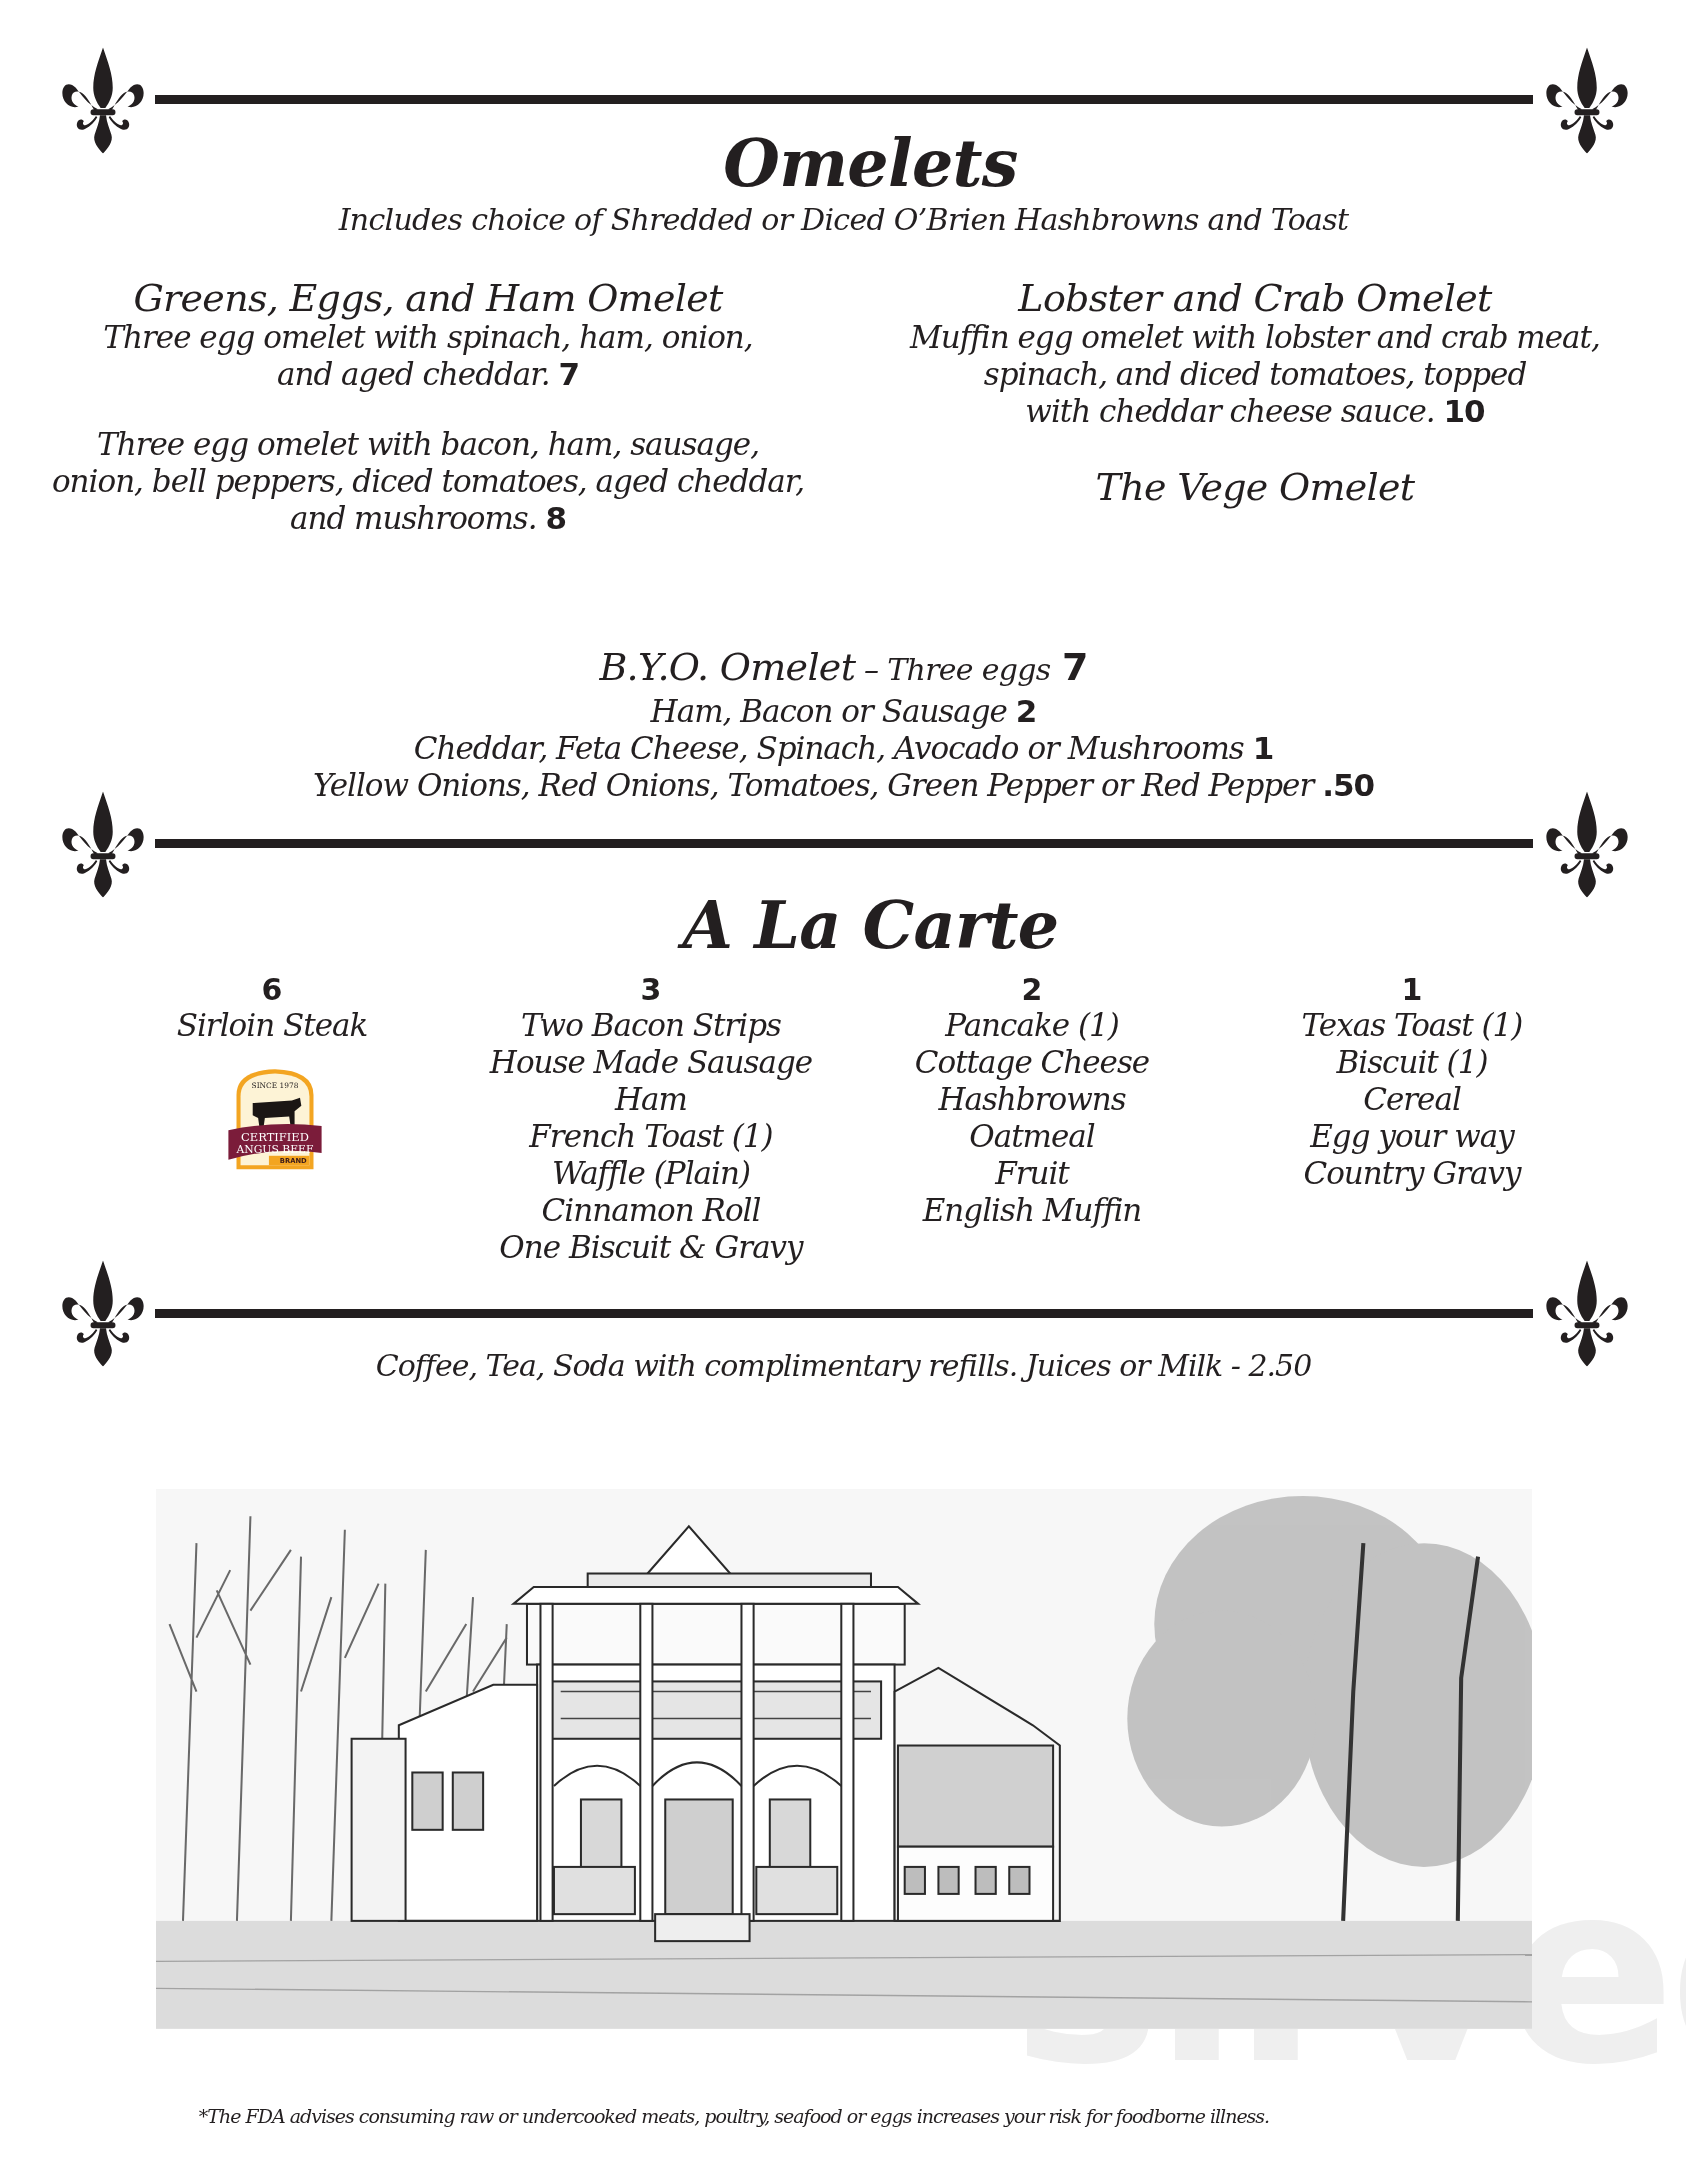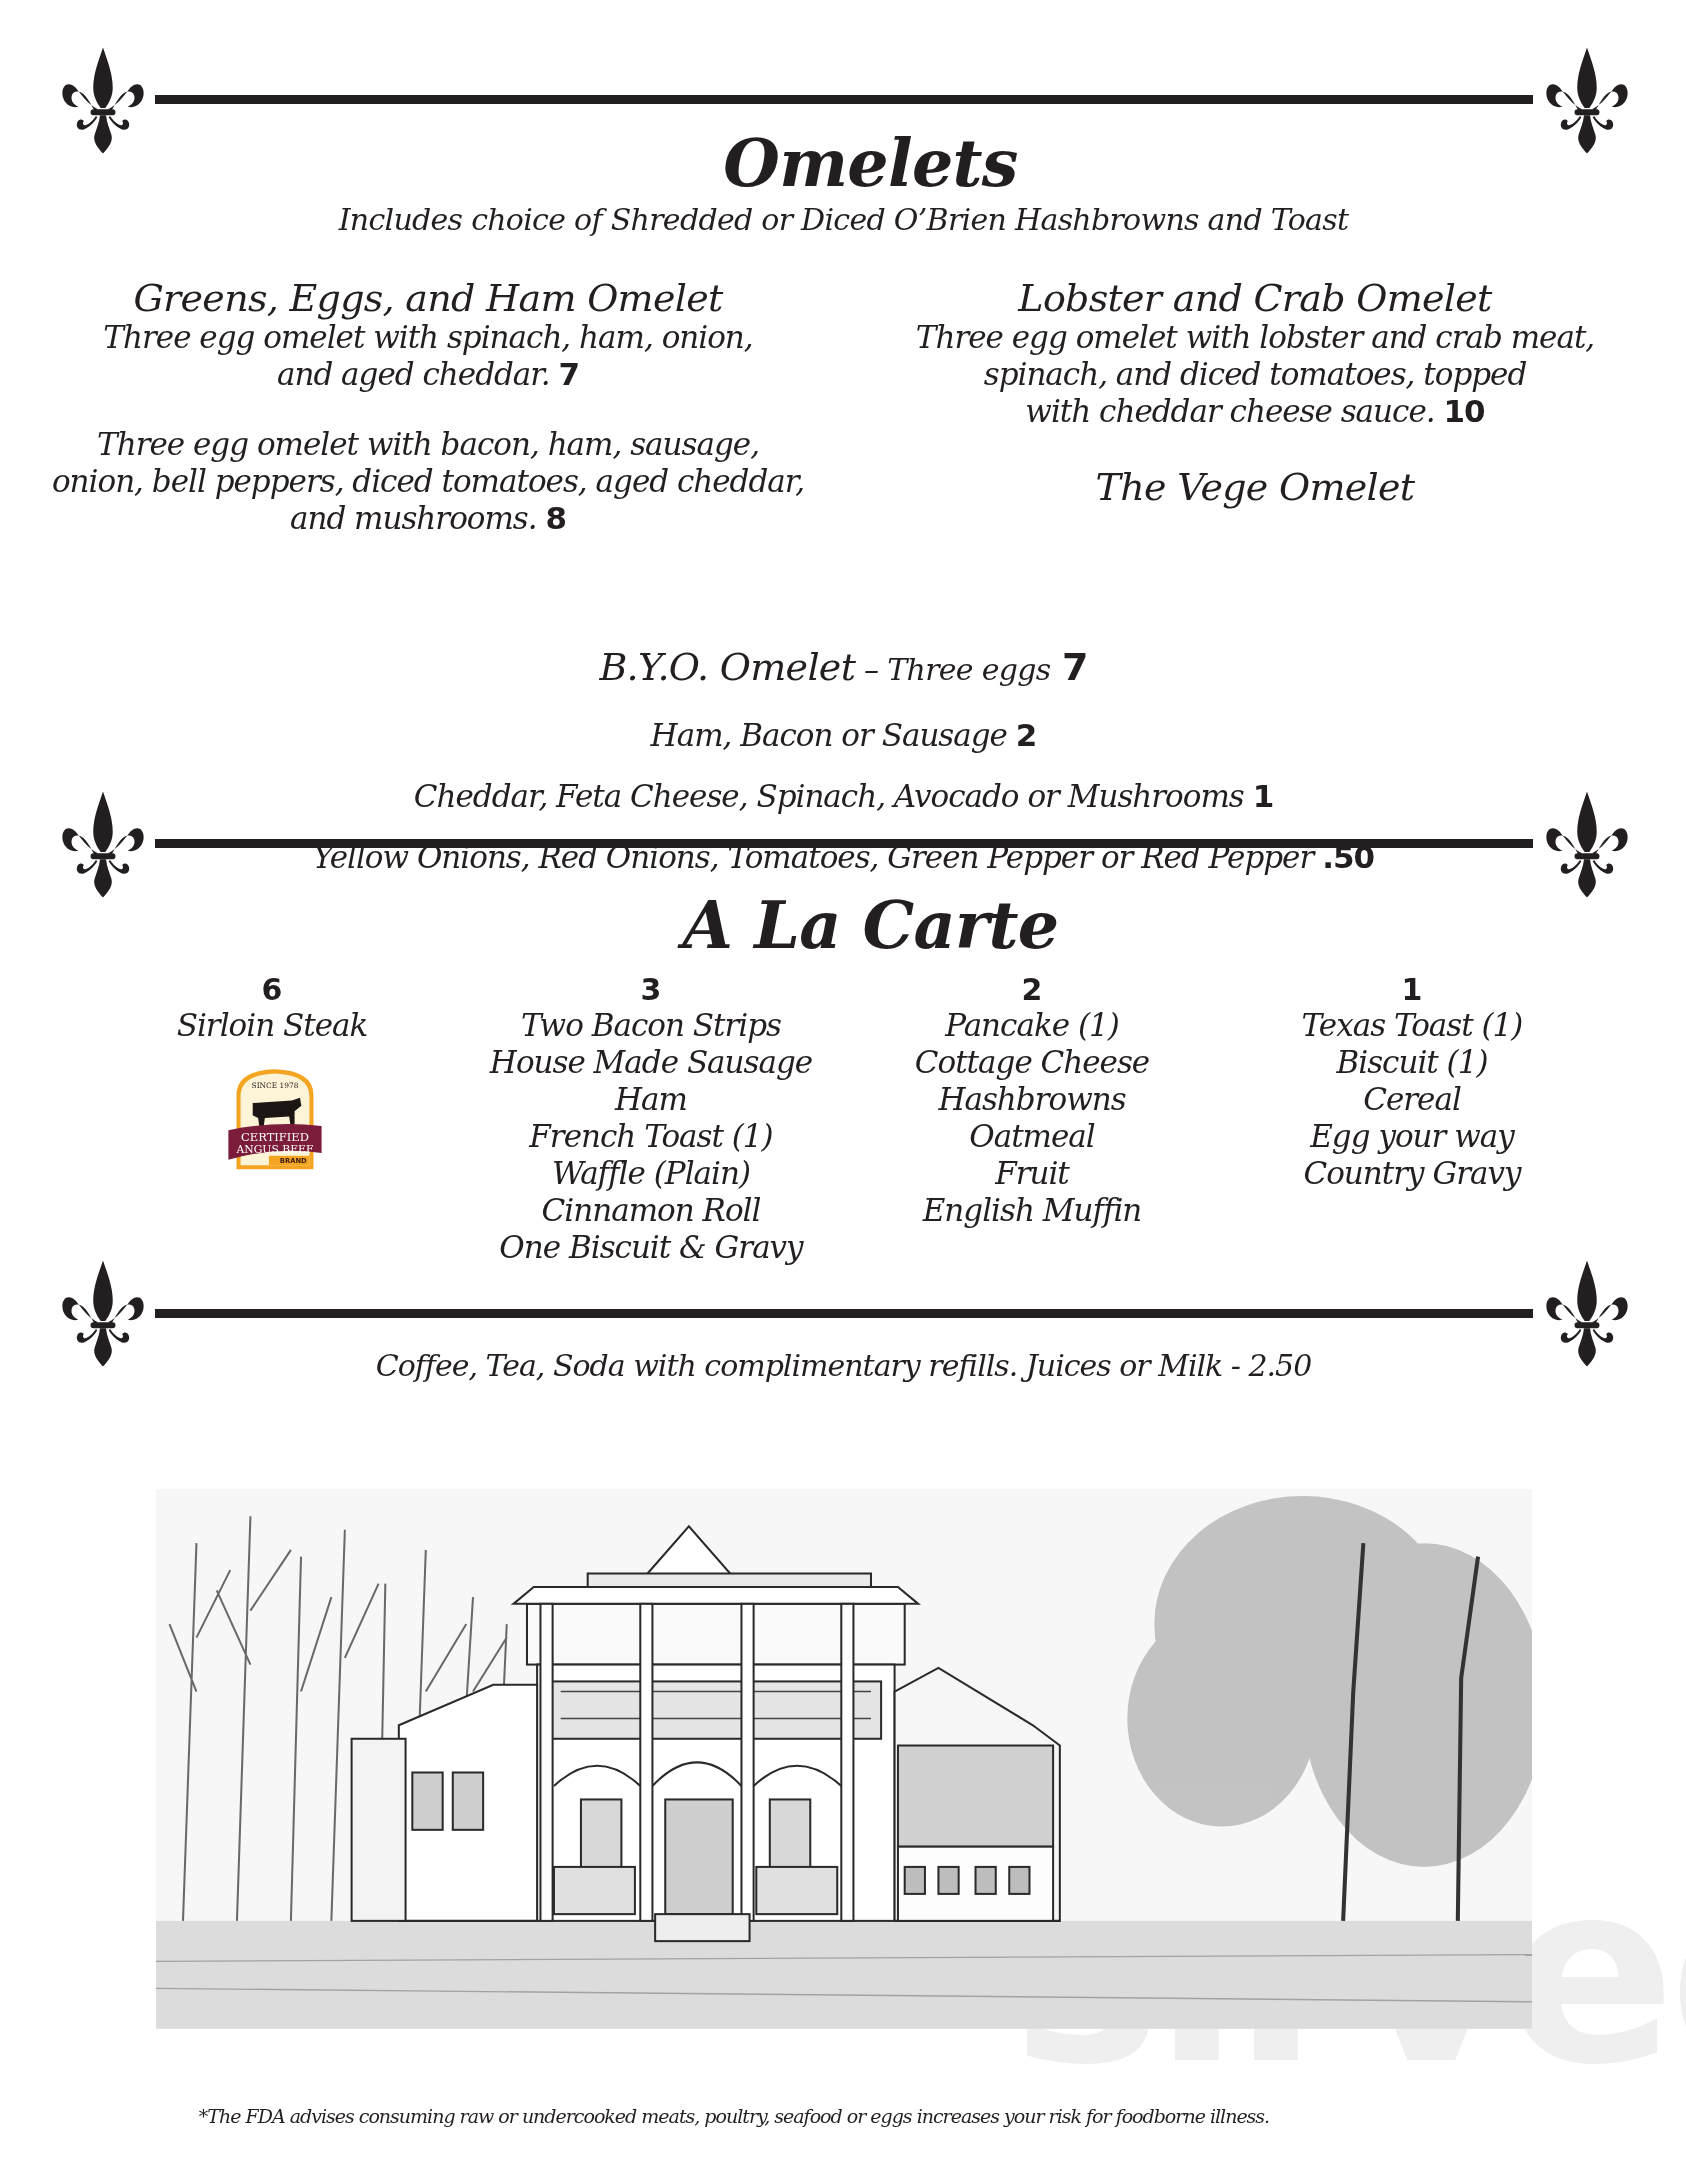--- a/index.html
+++ b/index.html
@@ -13,21 +13,21 @@
                    font-style: italic; font-weight: bold; font-size: 65px; letter-spacing: -0.7px; padding-left: 27px; }
   .subtitle { position: absolute; left: 0; width: 1687px; text-align: center;
               font-style: italic; font-size: 30px; letter-spacing: -0.7px; }
   .item { position: absolute; text-align: center; }
   .item .name { font-style: italic; font-size: 38px; line-height: 42px; letter-spacing: -0.7px; }
   .item .desc { font-style: italic; font-size: 31px; line-height: 37px; letter-spacing: -1px; }
   .price { font-style: normal; font-weight: bold; font-family: "DejaVu Sans", sans-serif; }
   .byo { position: absolute; left: 0; width: 1687px; text-align: center; }
   .byo .head { font-style: italic; font-size: 38px; line-height: 47px; letter-spacing: -0.7px; margin-top: 20px; }
   .byo .head .sub { font-size: 30px; }
-  .byo .line-item { font-style: italic; font-size: 31px; line-height: 37px; letter-spacing: -1px; margin-top: 24px; }
+  .byo .line-item { font-style: italic; font-size: 31px; line-height: 37px; letter-spacing: -1px; }
   .col { position: absolute; width: 378px; text-align: center; top: 972px; }
   .col .cprice { font-family: "DejaVu Sans", sans-serif; font-weight: bold; font-size: 30px; line-height: 35px; }
   .col .citem { font-style: italic; font-size: 31px; line-height: 37px; letter-spacing: -1px; }
   .drinks { position: absolute; left: 0; width: 1687px; top: 1348px; text-align: center;
             font-style: italic; font-size: 30px; letter-spacing: -1px; }
   .photo { position: absolute; left: 156px; top: 1489px; width: 1376px; height: 540px; overflow: hidden;
            background: #f4f4f4; }
   .footer { position: absolute; left: 0; width: 1428px; top: 2105px; text-align: center;
             font-style: italic; font-size: 19px; letter-spacing: -1px; padding-left: 20px; }
   .watermark { position: absolute; left: 1012px; top: 1849px; font-family: "DejaVu Sans", sans-serif;
@@ -72,21 +72,21 @@
   <div class="name">Greens, Eggs, and Ham Omelet</div>
   <div class="desc">
     <div>Three egg omelet with spinach, ham, onion,</div>
     <div><span>and aged cheddar.</span> <span class="price">7</span></div>
   </div>
 </div>
 
 <div class="item" style="left:850px; width:810px; top:277px">
   <div class="name">Lobster and Crab Omelet</div>
   <div class="desc">
-    <div>Three egg omelet with lobster and crab meat,</div>
+    <div>Muffin egg omelet with lobster and crab meat,</div>
     <div>spinach, and diced tomatoes, topped</div>
     <div><span>with cheddar cheese sauce.</span> <span class="price">10</span></div>
   </div>
 </div>
 
 <div class="item" style="left:40px; width:776px; top:426px">
   <div class="desc">
     <div>Three egg omelet with bacon, ham, sausage,</div>
     <div>onion, bell peppers, diced tomatoes, aged cheddar,</div>
     <div><span>and mushrooms.</span> <span class="price">8</span></div>

